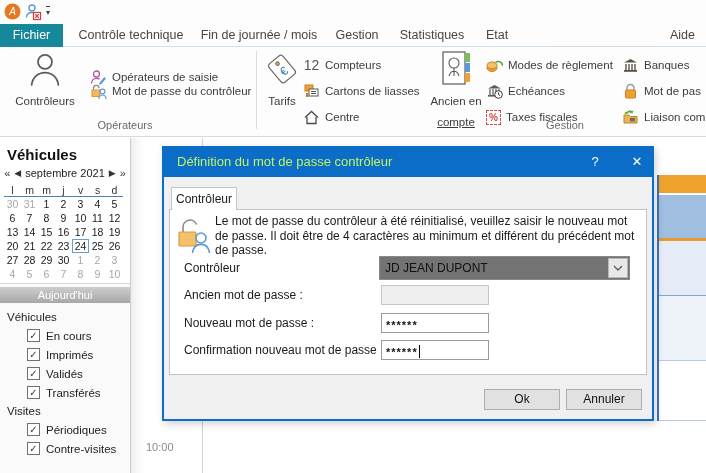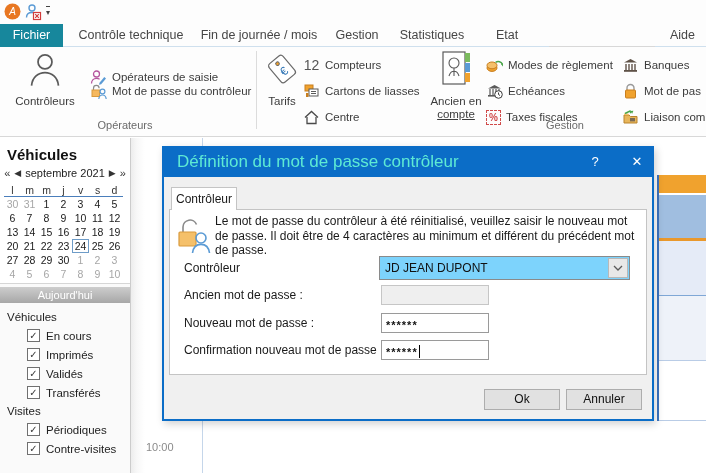--- a/index.html
+++ b/index.html
@@ -58,30 +58,30 @@
     background:linear-gradient(to right,#ededed 0,#f8f8f8 6px,#ffffff 14px); }
   .time-rule { position:absolute; left:71px; top:0; width:1px; height:335px; background:#c5d6ea; }
   .time-label { position:absolute; left:15px; top:303px; font-size:11px; color:#8a8a8a; }
   .strip { position:absolute; right:0; top:0; width:47px; height:335px; background:#fff; }
   .strip .seg { position:absolute; left:0; width:47px; }
   .strip-border { position:absolute; left:-2px; top:37px; width:2px; height:246px; background:#3C74BF; }
 
   
   .dialog { position:absolute; left:162px; top:146px; width:492px; height:275px;
     background:#F0F0F0; border:2px solid #0B6DC7; box-shadow:2px 3px 8px rgba(0,0,0,.18); z-index:10; }
-  .dlg-title { position:absolute; left:-2px; top:-2px; width:492px; height:31px; background:#0B6DC7; color:#5eead4;
-    font-size:17px; line-height:31px; padding-left:15px; }
+  .dlg-title { position:absolute; left:-2px; top:-2px; width:492px; height:31px; background:#0B6DC7; color:#bef264;
+    font-size:13px; line-height:31px; padding-left:15px; }
   .dlg-btn { position:absolute; top:-2px; width:34px; height:31px; color:#fff; font-size:13px; text-align:center; line-height:31px; cursor:default; }
   .dlg-tab { position:absolute; left:7px; top:39px; width:66px; height:23px; background:#fff;
     border:1px solid #c4c4c4; border-bottom:none; font-size:12px; text-align:center; line-height:22px; color:#1a1a1a; z-index:2; }
   .dlg-page { position:absolute; left:5px; top:61px; width:478px; height:166px; background:#fff; border:1px solid #c4c4c4; }
   .dlg-icon { position:absolute; left:5px; top:6px; }
   .dlg-msg { position:absolute; left:45px; top:4px; width:428px; font-size:12px; color:#1a1a1a; line-height:14.5px; }
   .fld-label { position:absolute; left:14px; font-size:12px; color:#1a1a1a; }
-  .combo { position:absolute; left:209px; top:46px; width:251px; height:24px; background:#7dd3fc; border:1px solid #8a8a8a; font-size:12px; line-height:22px; padding-left:5px; color:#111; }
+  .combo { position:absolute; left:209px; top:46px; width:251px; height:24px; background:#737373; border:1px solid #8a8a8a; font-size:12px; line-height:22px; padding-left:5px; color:#111; }
   .combo-btn { position:absolute; right:1px; top:1px; width:20px; height:20px; background:#e8e8e8; border:1px solid #b8b8b8; display:flex; align-items:center; justify-content:center; }
   .tbox { position:absolute; left:211px; width:108px; height:20px; background:#fff; border:1px solid #9a9a9a; font-size:11px; line-height:18px; padding-left:4px; color:#111; }
   .tbox.disabled { background:#efefef; border-color:#c6c6c6; }
   .pw { font-weight:bold; letter-spacing:1px; font-size:11px; position:relative; top:2px; display:inline-block; }
   .caret-bar { display:inline-block; width:1px; height:13px; background:#000; vertical-align:middle; margin-left:1px; }
   .dlg-footbtn { position:absolute; top:241px; width:76px; height:21px; background:#e1e1e1; border:1px solid #adadad;
     font-size:12px; text-align:center; line-height:19px; color:#111; cursor:default; }
   svg { display:block; }
 </style>
 </head>
@@ -106,21 +106,21 @@
     </span>
     <span class="qat-caret">▾</span>
   </div>
 
   <div class="tabs">
     <div class="tab file" style="left:0;width:63px;">Fichier</div>
     <div class="tab" style="left:70px;width:122px;">Contrôle technique</div>
     <div class="tab" style="left:196px;width:126px;">Fin de journée / mois</div>
     <div class="tab" style="left:326px;width:62px;">Gestion</div>
     <div class="tab" style="left:392px;width:80px;">Statistiques</div>
-    <div class="tab" style="left:483px;width:48px;">Etat</div>
+    <div class="tab" style="left:473px;width:48px;">Etat</div>
     <div class="tab selected" style="left:549px;width:106px;">Paramétrage</div>
     <div class="tab" style="left:659px;width:47px;">Aide</div>
   </div>
 
   <div class="ribbon">
 
     <div class="bigbtn" style="left:8px;width:74px;">
       <span style="display:inline-block;">
         <svg width="38" height="40" viewBox="0 0 24 25" fill="none">
             <circle cx="12" cy="8" r="4.4" stroke="#5a5a5a" stroke-width="1.1"></circle>
@@ -195,21 +195,21 @@
         <svg width="40" height="40" viewBox="0 0 40 40" fill="none">
             <rect x="7" y="3" width="22" height="32" fill="#fff" stroke="#5a5a5a" stroke-width="1.2"></rect>
             <circle cx="18" cy="14" r="5" stroke="#5a5a5a" stroke-width="1.1"></circle>
             <path d="M18 19v8M13 27c1-3.6 3-4.8 5-4.8s4 1.2 5 4.8" stroke="#5a5a5a" stroke-width="1.1"></path>
             <rect x="29" y="4" width="5" height="9" fill="#7CBB5E"></rect>
             <rect x="29" y="14" width="5" height="9" fill="#5B9BD5"></rect>
             <rect x="29" y="24" width="5" height="9" fill="#F0A22E"></rect>
           </svg>
       </span>
       <div class="blabel">Ancien en</div>
-      <div class="blabel" style="margin-top:0;text-decoration:underline;">compte</div>
+      <div class="blabel" style="margin-top:8px;text-decoration:underline;">compte</div>
     </div>
 
     <div class="smallbtn" style="left:486px;top:34px;">
       <span class="icon16">
         <svg width="17" height="17" viewBox="0 0 17 17" fill="none">
             <path d="M2 5.5L8.5 2 15 5.5H2z" fill="#5a5a5a"></path>
             <path d="M4 6v6M7 6v6M10 6v6M13 6v6" stroke="#5a5a5a" stroke-width="1.2"></path>
             <rect x="2" y="12" width="13" height="1.6" fill="#5a5a5a"></rect>
             <circle cx="12.5" cy="11.5" r="3.8" fill="#fff" stroke="#3a3a3a"></circle>
             <path d="M12.5 9.5v2l1.5 1" stroke="#3a3a3a"></path>

